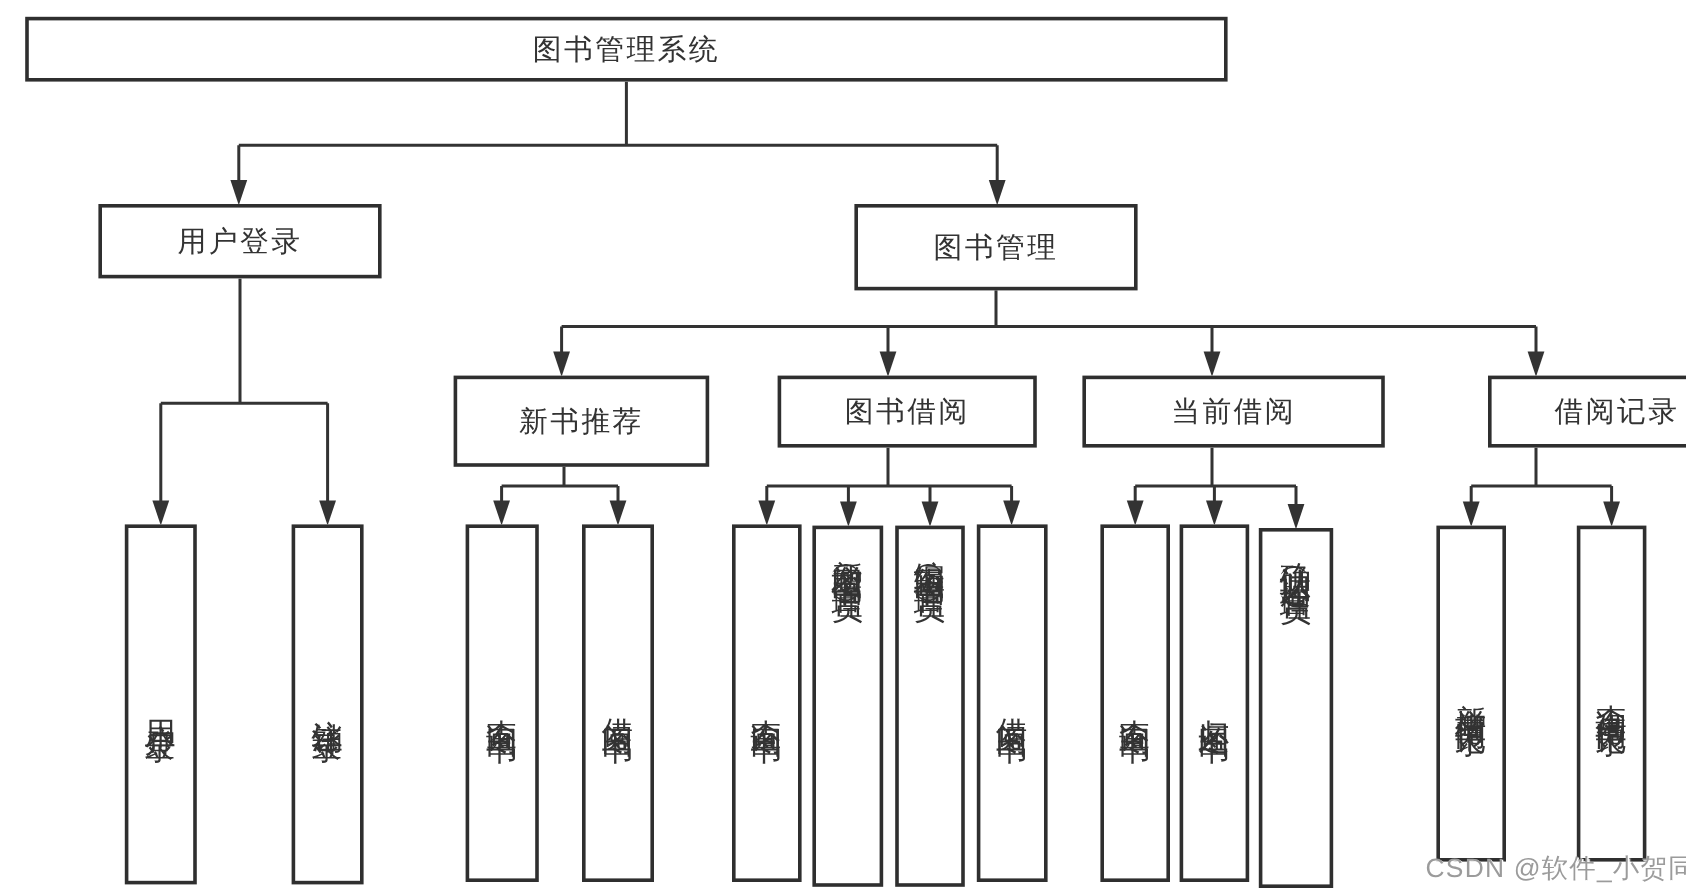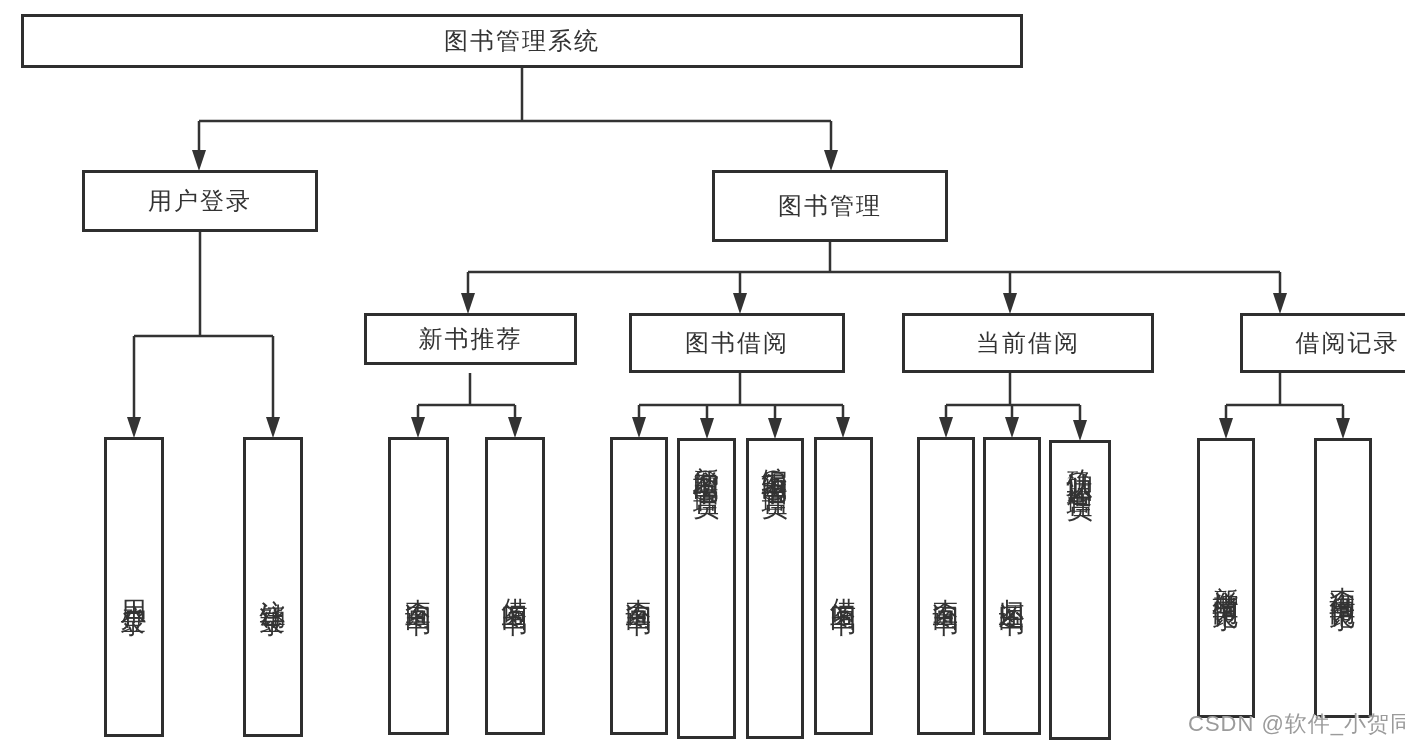--- a/index.html
+++ b/index.html
@@ -69,24 +69,24 @@
     <span>图书管理系统</span>
   </div>
 
   <div class="node hnode" style="left:82px;top:170px;width:236px;height:62px">
     <span>用户登录</span>
   </div>
   <div class="node hnode" style="left:712px;top:170px;width:236px;height:72px">
     <span>图书管理</span>
   </div>
 
-  <div class="node hnode" style="left:364px;top:313px;width:213px;height:52px">
+  <div class="node hnode" style="left:378px;top:313px;width:213px;height:76px">
     <span>新书推荐</span>
   </div>
-  <div class="node hnode" style="left:629px;top:313px;width:216px;height:60px">
+  <div class="node hnode" style="left:648px;top:313px;width:216px;height:60px">
     <span>图书借阅</span>
   </div>
   <div class="node hnode" style="left:902px;top:313px;width:252px;height:60px">
     <span>当前借阅</span>
   </div>
   <div class="node hnode" style="left:1240px;top:313px;width:215px;height:60px">
     <span>借阅记录</span>
   </div>
 
   <div class="node vnode" style="left:104px;top:437px;width:60px;height:300px">

